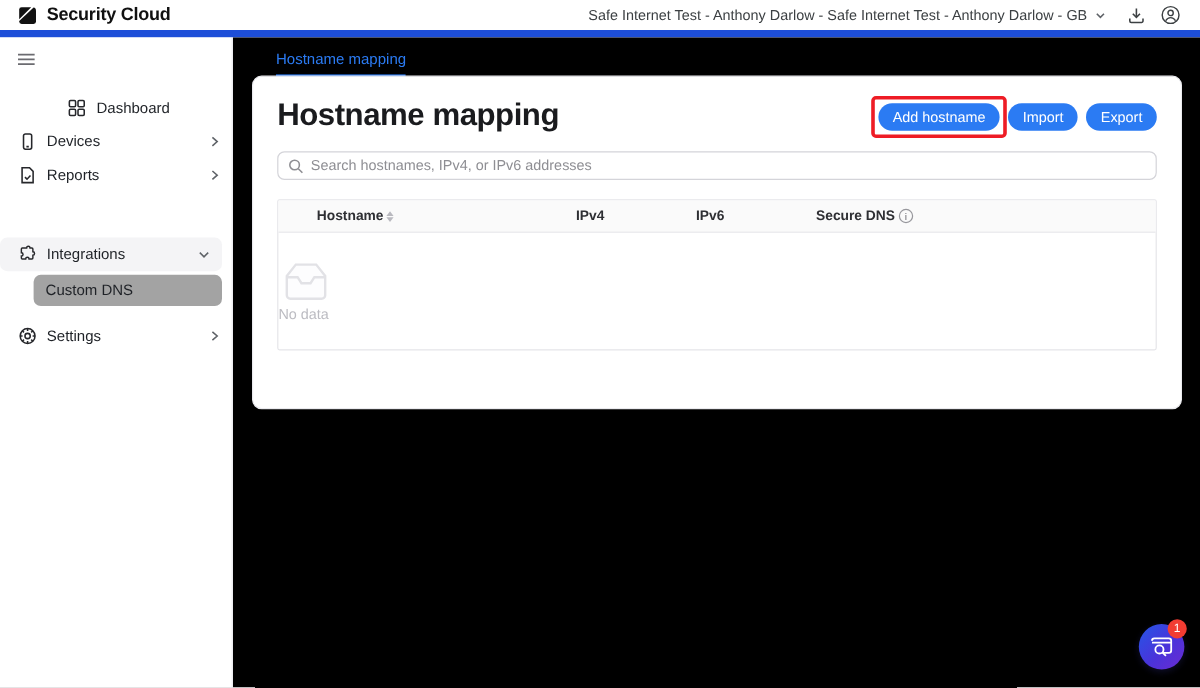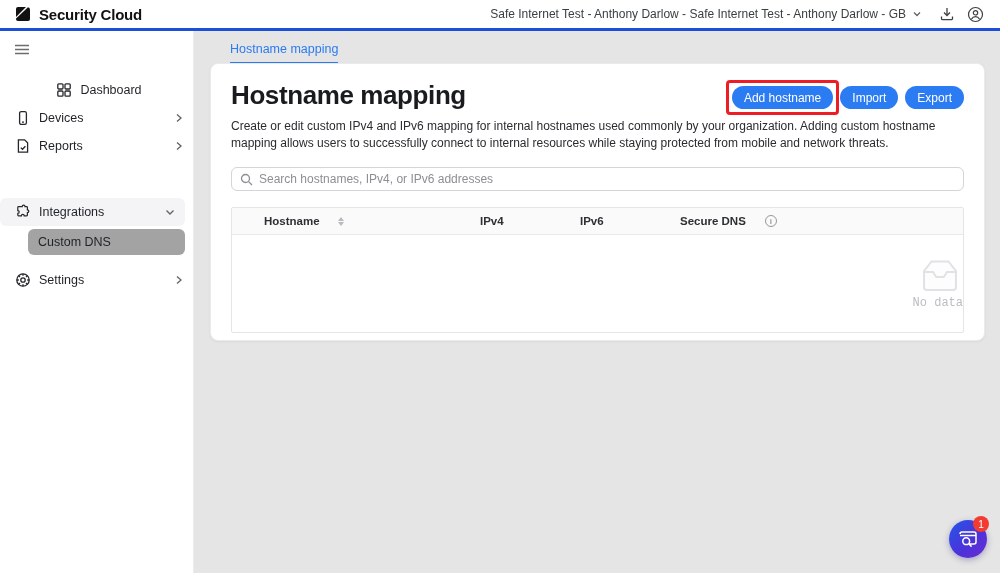--- a/index.html
+++ b/index.html
@@ -2,21 +2,21 @@
 <html><head>
 <meta charset="utf-8">
 <style>
   * { margin:0; padding:0; box-sizing:border-box; }
   html,body { background:#fff; }
   body { font-family:"Liberation Sans", sans-serif; }
   #app { position:relative; width:1000px; height:573px; background:#f7f8fa; overflow:hidden; }
 
   
   .topbar { position:absolute; top:0; left:0; width:1000px; height:31px; background:#fff;
-            border-bottom:3px solid #1d4ed8; display:flex; align-items:center; padding:0 14px; z-index:6; }
+            border-bottom:6px solid #1d4ed8; display:flex; align-items:center; padding:0 14px; z-index:6; }
   .brand { display:flex; align-items:center; gap:7px; }
   .brand-logo { width:18px; height:18px; display:inline-block; }
   .brand-name { font-size:15px; font-weight:700; color:#111; letter-spacing:-0.2px; }
   .topbar-right { margin-left:auto; display:flex; align-items:center; gap:6px; }
   .acct-text { font-size:12px; color:#3c4043; }
   .chev-down-sm { display:inline-flex; margin-right:8px; }
   .icon-btn { display:inline-flex; align-items:center; justify-content:center; width:22px; height:22px;
               background:none; border:none; cursor:pointer; }
 
   
@@ -26,21 +26,21 @@
   .nav-item { display:flex; align-items:center; height:28px; padding:0 10px 0 15px; gap:8px;
               font-size:12.5px; color:#1f2227; cursor:pointer;justify-content:center; }
   .nav-item .nicon { display:inline-flex; width:16px; height:16px; flex:0 0 16px; }
   .nav-item .chev { margin-left:auto; display:inline-flex; color:#5f6368; }
   .nav-item.active-parent { background:#f4f4f6; border-radius:6px; margin-right:8px;margin-top:38px; }
   .nav-sub { display:flex; align-items:center; height:26px; margin:3px 8px 3px 28px; padding:0 10px;
              font-size:12.5px; color:#1f2227; background:#a3a3a3; border-radius:6px; cursor:pointer; }
   .nav-gap { height:8px; }
 
   
-  .main { position:absolute; top:31px; left:194px; right:0; bottom:0; background:#e5e5e5; }
+  .main { position:absolute; top:31px; left:194px; right:0; bottom:0; background:#000000; }
   .tab { position:absolute; left:36px; top:11px; font-size:12.5px; color:#2b7bf3; padding-bottom:6px;
          border-bottom:2px solid #2b7bf3; cursor:pointer; }
   .card { position:absolute; left:16px; right:15px; top:32px; height:278px; background:#fff;
           border:1px solid #eaeaee; border-radius:8px; box-shadow:0 1px 3px rgba(0,0,0,0.05);
           padding:16px 20px; }
   .card-head { position:relative; }
   .page-title { font-size:26px; font-weight:700; color:#1a1b1e; letter-spacing:-0.4px; }
   .btn-row { position:absolute; right:0; top:6px; display:flex; gap:7px; align-items:center;justify-content:center; }
   .btn { height:23px; padding:0 12px; border:none; border-radius:12px; background:#2b7bf3; color:#fff;
          font-size:12px; font-family:"Liberation Sans",sans-serif; cursor:pointer; white-space:nowrap; }
@@ -51,33 +51,33 @@
   .searchbox { margin-top:15px; display:flex; align-items:center; gap:6px; height:24px; width:100%;
                border:1px solid #d4d4d9; border-radius:6px; padding:0 8px; background:#fff; }
   .searchbox input { flex:1; border:none; outline:none; font-size:12px; color:#333;
                      font-family:"Liberation Sans",sans-serif; background:transparent; }
   .searchbox input::placeholder { color:#8e8e93; }
 
   
   .table { margin-top:16px; border:1px solid #e5e5e9; border-radius:2px; background:#fff; }
   .thead { display:flex; align-items:center; height:27px; background:#fafafa; border-bottom:1px solid #e8e8ec;
            font-size:11.5px; font-weight:700; color:#2e2f33; }
-  .th { display:flex; align-items:center; gap:16px; }
+  .th { display:flex; align-items:center; gap:0; }
   .th-hostname { width:248px; padding-left:32px; cursor:pointer; }
   .th-ipv4 { width:100px; }
   .th-ipv6 { width:100px; }
   .th-sdns { flex:1; }
   .sorter { display:inline-flex; flex-direction:column; gap:1px; margin-left:2px; }
   .sorter i { width:0; height:0; border-left:3.5px solid transparent; border-right:3.5px solid transparent; }
   .sorter .up { border-bottom:4px solid #b9b9bf; }
   .sorter .down { border-top:4px solid #b9b9bf; }
   .info-i { display:inline-flex; align-items:center; justify-content:center; width:12px; height:12px;
             border:1px solid #97979c; border-radius:50%; font-size:8px; color:#97979c; font-style:normal;
             margin-left:3px; cursor:pointer; }
-  .tbody-empty { height:97px; display:flex; flex-direction:column; align-items:flex-end; justify-content:center; gap:3px;font-family:Liberation Mono, monospace; }
+  .tbody-empty { height:97px; display:flex; flex-direction:column; align-items:flex-start; justify-content:center; gap:3px; }
   .nodata-text { font-size:12px; color:#bcbcc2; }
 
   
   .chat-fab { position:absolute; right:13px; bottom:15px; width:38px; height:38px; border-radius:50%;
               background:linear-gradient(135deg,#2457e6 0%,#4a33da 55%,#6b2bd3 100%);
               display:flex; align-items:center; justify-content:center; cursor:pointer;
               box-shadow:0 2px 6px rgba(40,40,120,0.35); border:none; z-index:9; }
   .chat-badge { position:absolute; top:-4px; right:-2px; min-width:16px; height:16px; border-radius:8px;
                 background:#f23c32; color:#fff; font-size:10px; display:flex; align-items:center;
                 justify-content:center; padding:0 3px; }
@@ -217,21 +217,20 @@
         <div class="btn-row">
           <span class="hl-wrap">
             <button class="btn">Add hostname</button>
             <span class="hl-box"></span>
           </span>
           <button class="btn">Import</button>
           <button class="btn">Export</button>
         </div>
       </div>
 
-      <p class="desc">Create or edit custom IPv4 and IPv6 mapping for internal hostnames used commonly by your organization. Adding custom hostname mapping allows users to successfully connect to internal resources while staying protected from mobile and network threats.</p>
 
       <div class="searchbox">
         <span style="display:inline-flex;">
           <svg width="13" height="13" viewBox="0 0 13 13" fill="none" stroke="#8e8e93" stroke-width="1.3">
             <circle cx="5.5" cy="5.5" r="4"></circle>
               <path d="M8.6 8.6 L12 12"></path>
           </svg>
         </span>
         <input type="text" placeholder="Search hostnames, IPv4, or IPv6 addresses" style="">
       </div>

